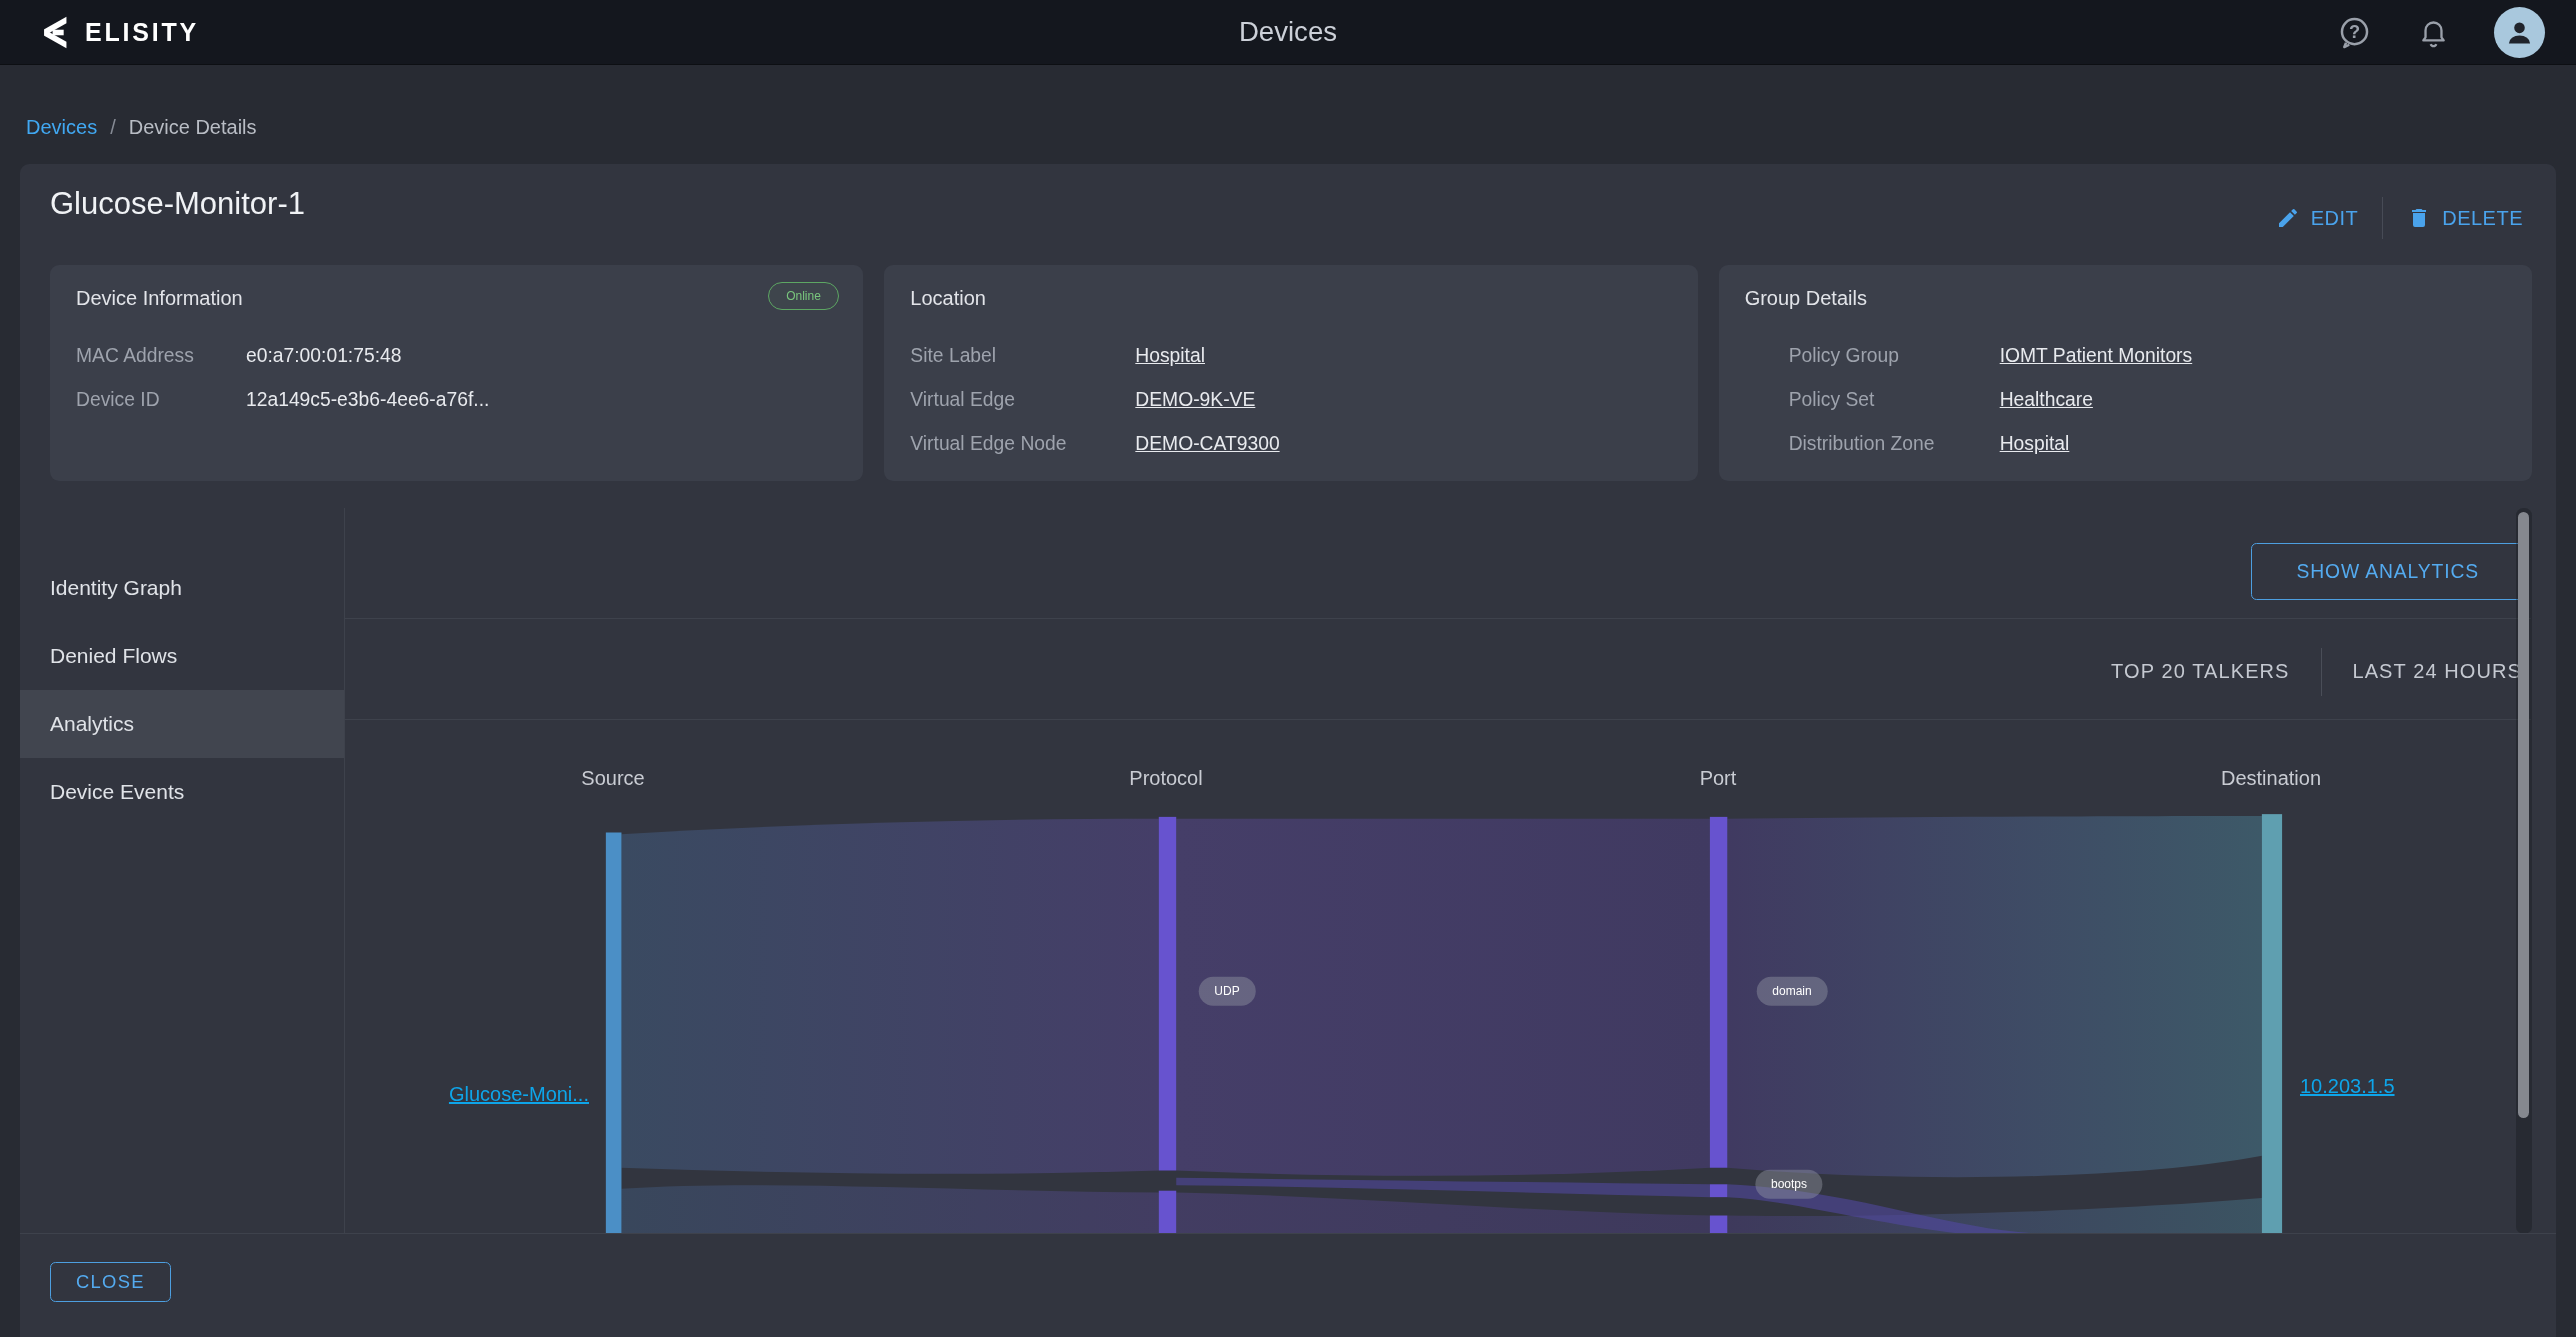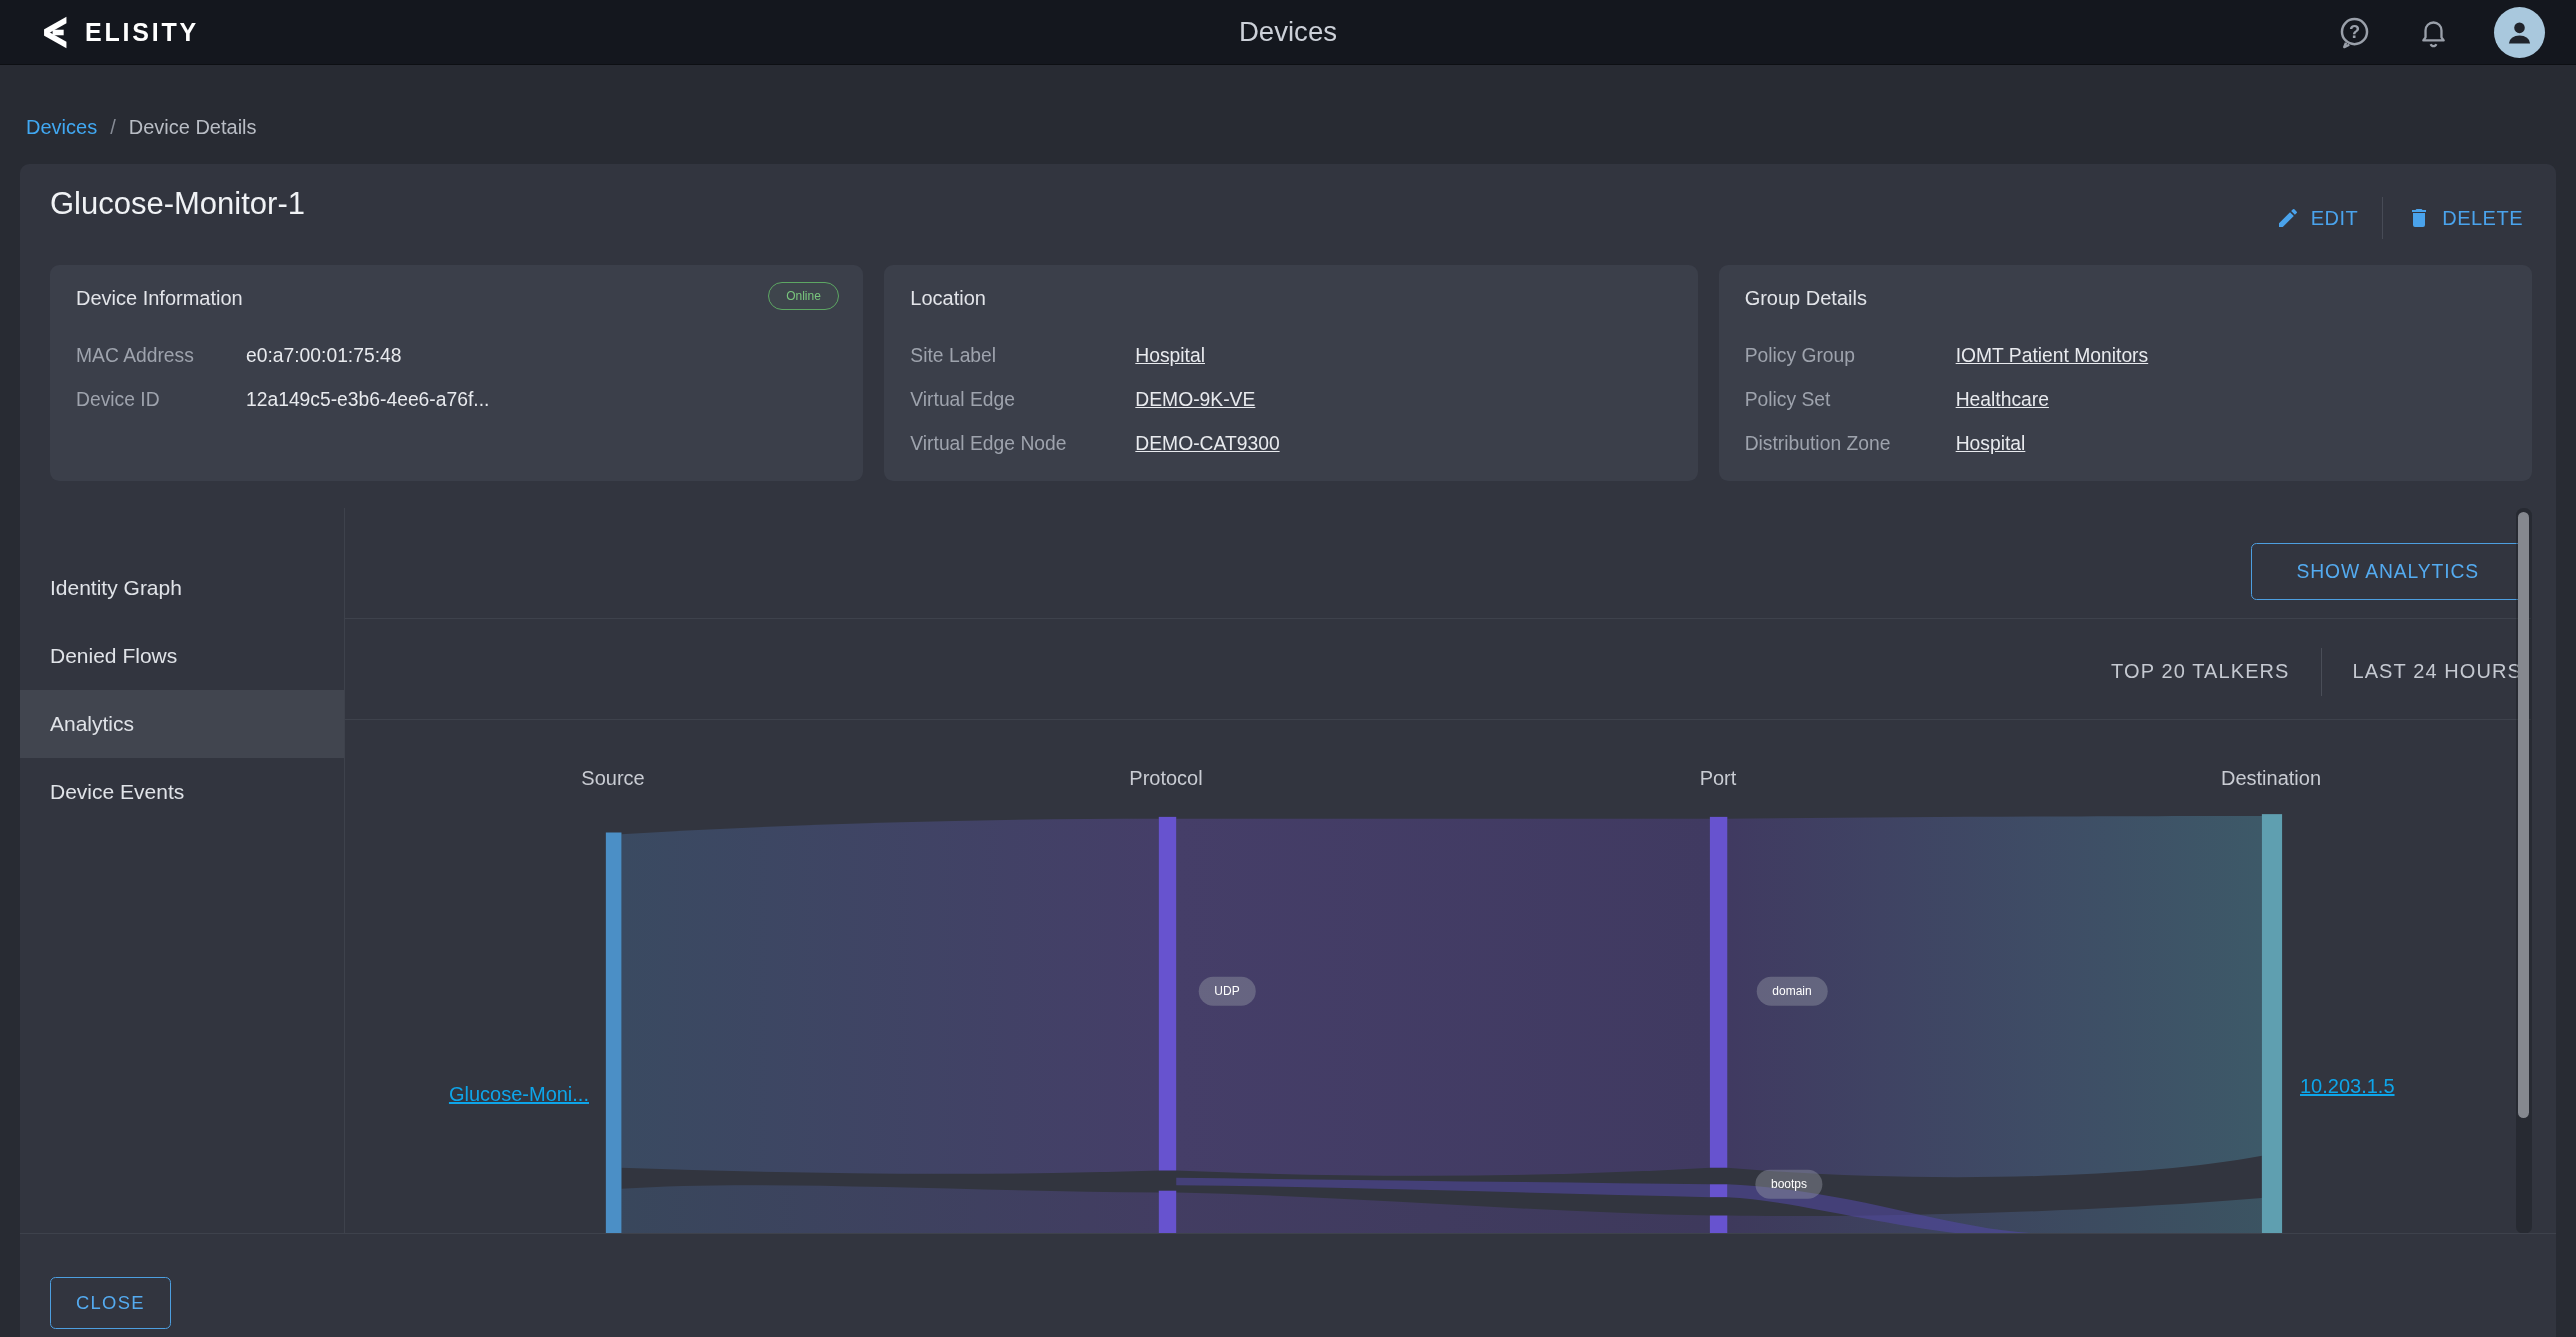--- a/index.html
+++ b/index.html
@@ -35,21 +35,21 @@
   
   .info-row { position:absolute; left:30px; top:101px; width:2482px; display:flex; gap:21px; }
   .info-card { flex:1; height:216px; background:#3b3f4a; border-radius:9.2px; padding:22px 26px; position:relative; }
   .info-card h3 { color:#e2e4e9; font-size:20px; font-weight:500; }
   .badge-online { position:absolute; right:24px; top:16.5px; color:#79c67d; border:0.9px solid #5da763;
                   border-radius:20px; padding:6.4px 17.5px; font-size:12px; background:rgba(110,190,115,0.05); }
   .kv-rows { margin-top:24px; }
   .kv { display:flex; align-items:center; height:44px; font-size:19.3px; }
   .kv .k { color:#9ea3ad; flex:0 0 auto; }
   .kv .v { color:#e8eaee; }
-  .lw-info .k { width:170px; } .lw-loc .k { width:225px; } .lw-pol .k { width:211px; }
+  .lw-info .k { width:170px; } .lw-loc .k { width:225px; } .lw-pol .k { width:211px;margin-left:44px; }
   .link { color:#58b1f3; text-decoration:underline; cursor:pointer; }
 
   
   .tabs-col { position:absolute; left:0; top:344px; width:325px; height:726px; border-right:0.9px solid #3e424c; }
   .tab-item { margin-top:0; height:68px; display:flex; align-items:center; padding-left:30px;
               color:#e0e3e8; font-size:21px; cursor:pointer; }
   .tab-item.active { background:#41454f; }
   .tabs-list { padding-top:46px; }
 
   .content { position:absolute; left:325px; top:344px; width:2210px; height:726px; overflow:hidden; }
@@ -73,21 +73,21 @@
           color:#ffffff; font-size:12px; padding:7.3px 15.6px; border-radius:16.5px; white-space:nowrap; }
   .pill-udp { left:882px; top:483px; }
   .pill-domain { left:1447px; top:483px; }
   .pill-bootps { left:1444px; top:676px; }
 
   .scroll-track { position:absolute; left:2171px; top:0; width:15.6px; height:726px; background:rgba(20,22,27,0.35); border-radius:7.3px; }
   .scroll-thumb { position:absolute; left:2173px; top:3.7px; width:11px; height:606px; background:#85888f; border-radius:5.5px; cursor:pointer; }
 
   
   .card-footer { position:absolute; left:0; top:1069px; width:100%; height:105px; border-top:0.9px solid #3e424c; }
-  .close-btn { position:absolute; left:30px; top:43px; height:52px; padding:0 25px;
+  .close-btn { position:absolute; left:30px; top:28px; height:40px; padding:0 25px;
                border:0.9px solid #4d9fe0; border-radius:5.5px; background:transparent;
                color:#54abf0; font-size:18.4px; letter-spacing:1.3px; font-family:inherit; cursor:pointer; }
   svg { display:block; }
 </style>
 </head>
 <body>
 
 <div class="app">
 
   <div class="topbar">

